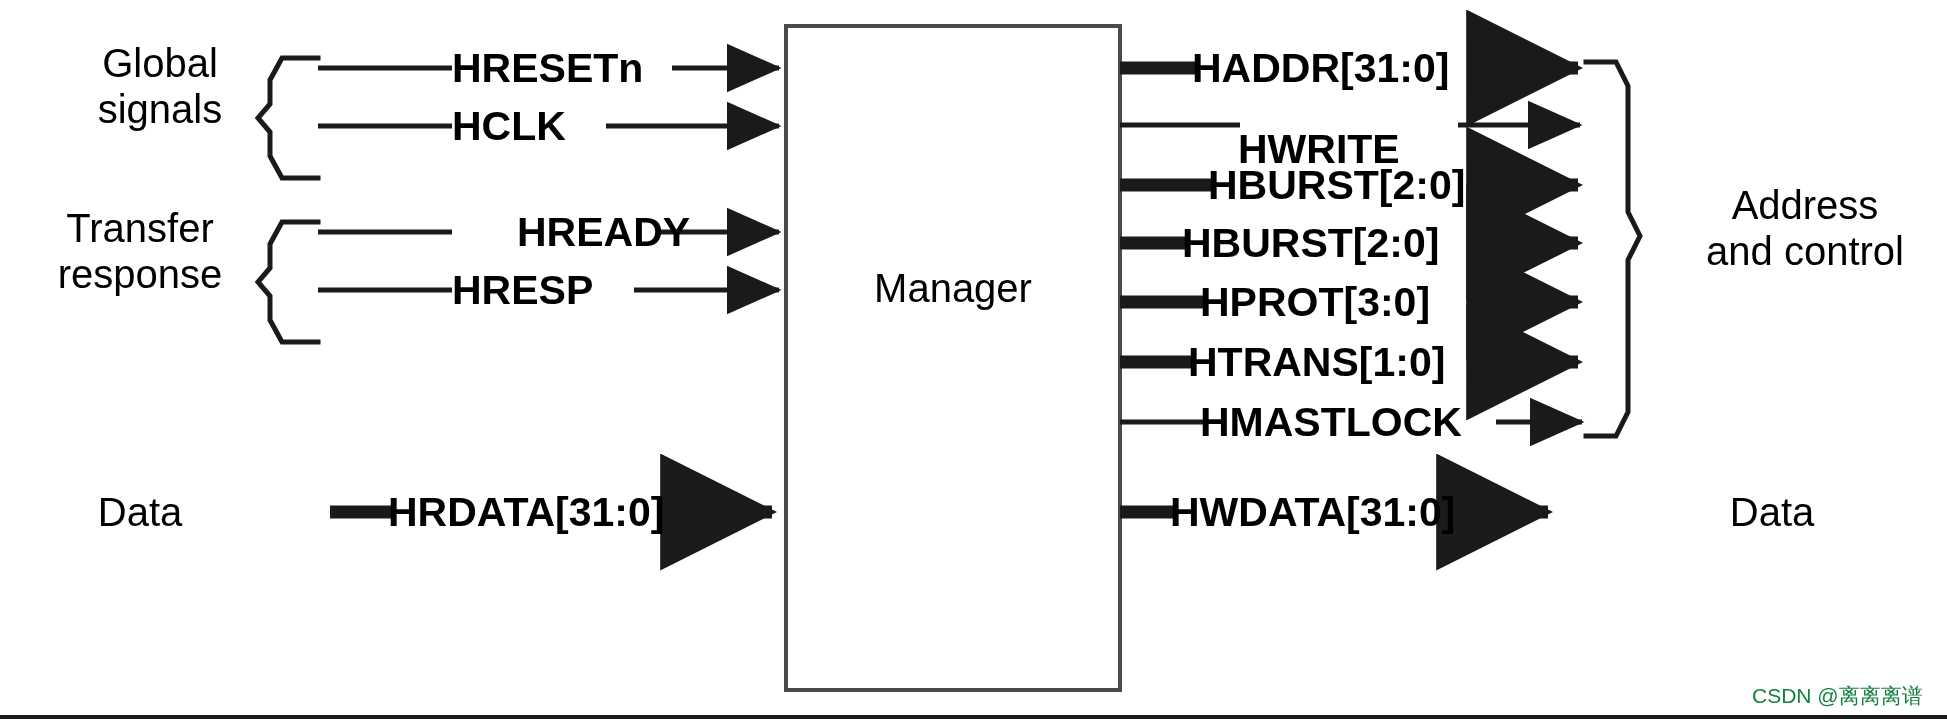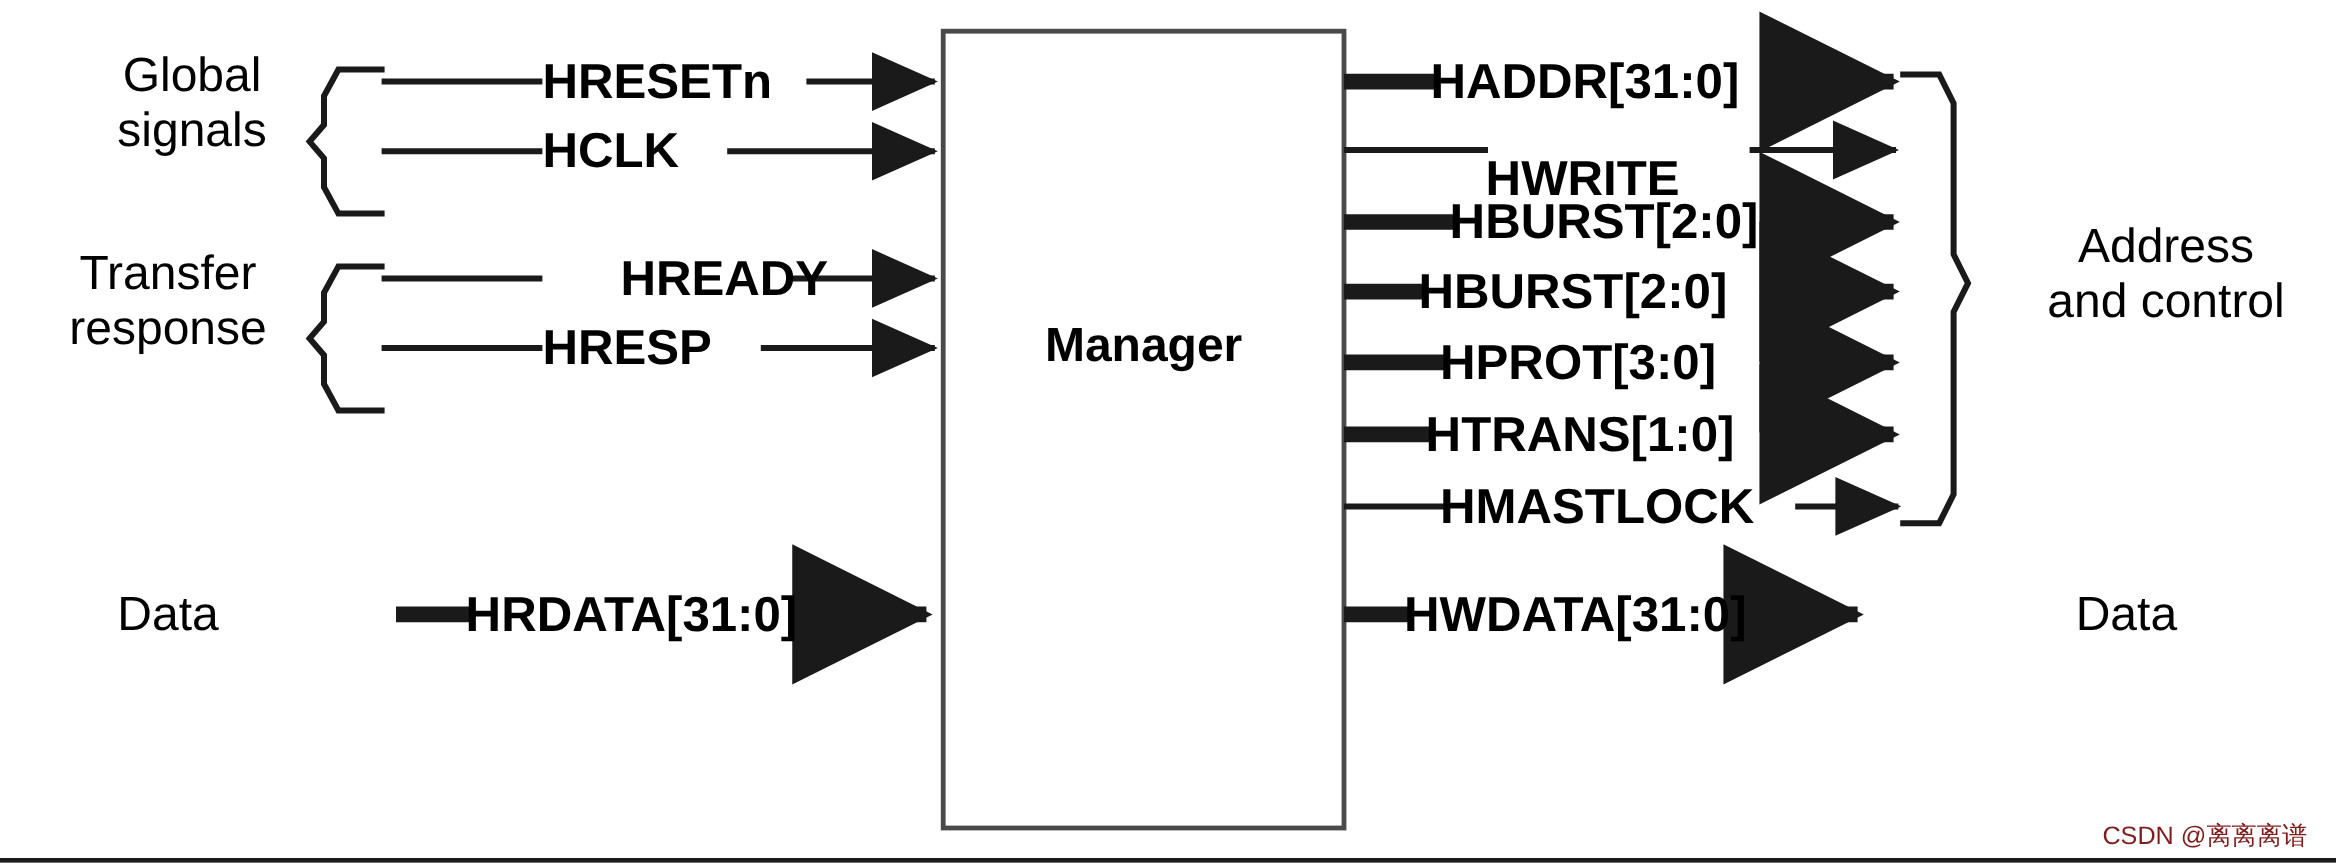--- a/index.html
+++ b/index.html
@@ -5,23 +5,23 @@
   html,body{margin:0;padding:0;background:#ffffff;}
   body{width:1947px;height:719px;position:relative;overflow:hidden;
        font-family:"Liberation Sans","DejaVu Sans",sans-serif;}
   #stage{position:absolute;left:0;top:0;width:1571px;height:719px;}
   svg.layer{position:absolute;left:0;top:0;width:1947px;height:719px;}
 
   .grp-label{position:absolute;color:#000;font-size:40px;line-height:46px;
              text-align:center;white-space:pre-line;font-weight:400;}
   .sig-label{position:absolute;color:#000;font-size:41px;font-weight:bold;
              white-space:nowrap;transform:translateY(-50%);}
-  .box-label{position:absolute;color:#000;font-size:40px;font-weight:700;
+  .box-label{position:absolute;color:#000;font-size:40px;font-weight:400;
              white-space:nowrap;transform:translate(-50%,-50%);}
-  .watermark{position:absolute;color:#7f1d1d;font-size:21px;white-space:nowrap;}
+  .watermark{position:absolute;color:#15803d;font-size:21px;white-space:nowrap;}
   .bottomrule{position:absolute;left:0;bottom:0;width:1947px;height:4px;background:#1a1a1a;}
 </style>
 </head>
 <body>
 
 <div id="stage">
 
   <svg class="layer" viewBox="0 0 1947 719">
     <defs>
       <marker id="ahead-big" markerWidth="9" markerHeight="9" refX="8.6" refY="4.5" orient="auto" markerUnits="strokeWidth">

